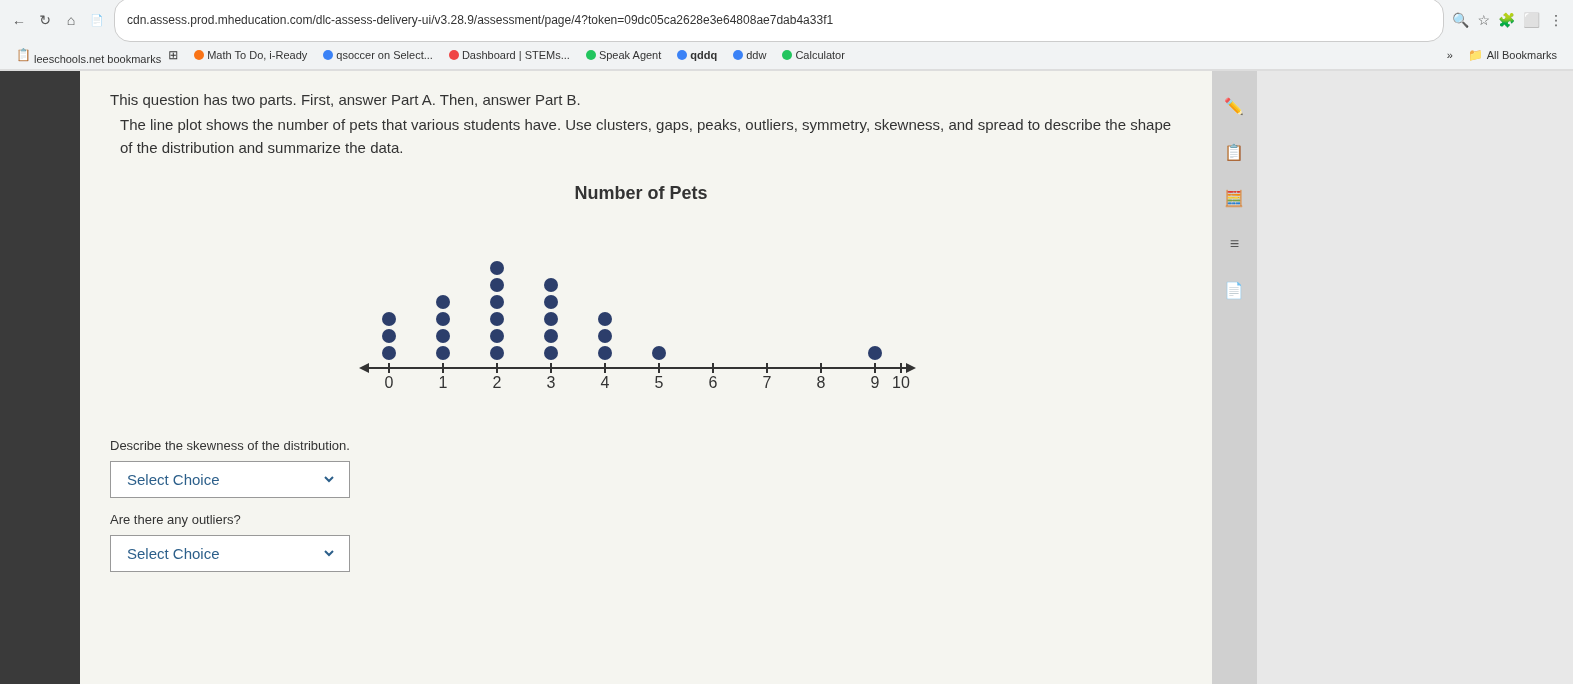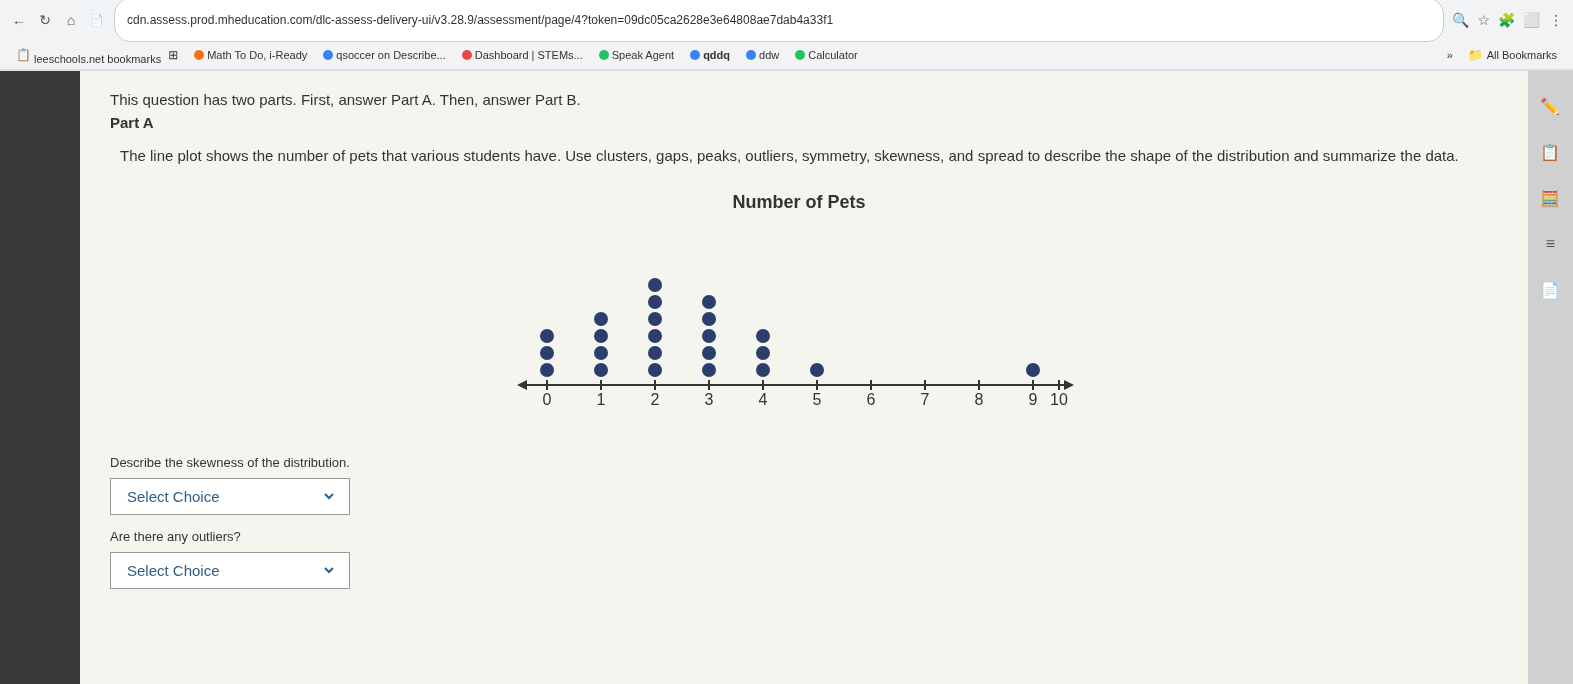--- a/index.html
+++ b/index.html
@@ -11,40 +11,40 @@
     .browser-btn { width: 18px; height: 18px; display: flex; align-items: center; justify-content: center; cursor: pointer; color: #555; font-size: 14px; }
     .address-bar { flex: 1; background: white; border: 1px solid #ccc; border-radius: 16px; padding: 8px 12px; font-size: 12px; color: #333; height: 44px; display: flex; align-items: center; }
     .toolbar-icons { display: flex; gap: 8px; align-items: center; }
     .toolbar-icon-btn { color: #555; font-size: 14px; cursor: pointer; }
 
     
     .bookmarks-bar { display: flex; align-items: center; padding: 3px 10px; gap: 4px; height: 30px; border-bottom: 1px solid #ddd; font-size: 12px; color: #333; overflow: hidden; }
     .bookmark-item { display: flex; align-items: center; gap: 3px; padding: 2px 6px; border-radius: 4px; cursor: pointer; white-space: nowrap; }
 
     
-    .main-layout { display: flex; width: 1573px; height: calc(684px - 70px); }
+    .main-layout { display: flex; width: 1257px; height: calc(684px - 70px); }
 
     
     .left-sidebar { width: 80px; background: #3a3a3a; height: 100%; }
 
     
     .content-area { flex: 1; background: #f5f5f0; overflow-y: auto; padding: 20px 40px 20px 30px; position: relative; }
 
     
     .right-sidebar { width: 45px; background: #d0d0d0; display: flex; flex-direction: column; align-items: center; padding-top: 20px; gap: 16px; }
     .right-icon { width: 30px; height: 30px; display: flex; align-items: center; justify-content: center; cursor: pointer; color: #555; font-size: 16px; }
 
     
     .question-intro { font-size: 15px; color: #333; margin-bottom: 6px; }
     .part-label { font-weight: bold; font-size: 15px; color: #333; margin-bottom: 14px; }
     .part-description { font-size: 15px; color: #333; line-height: 1.5; margin-bottom: 24px; padding-left: 10px; }
 
     
     .chart-container { display: flex; flex-direction: column; align-items: center; margin-bottom: 30px; }
-    .chart-title { font-weight: bold; font-size: 18px; color: #333; margin-bottom: 12px; }
+    .chart-title { font-weight: bold; font-size: 18px; color: #333; margin-bottom: 4px; }
     .line-plot-area { position: relative; width: 560px; height: 200px; }
 
     
     .question-section { margin-top: 10px; }
     .question-label { font-size: 13px; color: #333; margin-bottom: 8px; }
     .select-dropdown { border: 1px solid #999; background: white; padding: 8px 12px; font-size: 15px; color: #2c5f8a; cursor: pointer; width: 240px; display: flex; align-items: center; justify-content: space-between; border-radius: 0; margin-bottom: 14px; }
     .select-dropdown select { border: none; outline: none; font-size: 15px; color: #2c5f8a; background: transparent; width: 100%; cursor: pointer; }
 
     
     .chart-svg { overflow: visible; }
@@ -74,21 +74,21 @@
       <span>📋</span>
       <span style="font-size:11px;margin-top:8px;">leeschools.net bookmarks</span>
       <span style="margin-left:4px;">⊞</span>
     </div>
     <div class="bookmark-item">
       <span style="width:10px;height:10px;background:#f97316;border-radius:50%;display:inline-block;"></span>
       <span style="font-size:11px;">Math To Do, i-Ready</span>
     </div>
     <div class="bookmark-item">
       <span style="width:10px;height:10px;background:#3b82f6;border-radius:50%;display:inline-block;"></span>
-      <span style="font-size:11px;">qsoccer on Describe...</span>
+      <span style="font-size:11px;">qsoccer on Select...</span>
     </div>
     <div class="bookmark-item">
       <span style="width:10px;height:10px;background:#ef4444;border-radius:50%;display:inline-block;"></span>
       <span style="font-size:11px;">Dashboard | STEMs...</span>
     </div>
     <div class="bookmark-item">
       <span style="width:10px;height:10px;background:#22c55e;border-radius:50%;display:inline-block;"></span>
       <span style="font-size:11px;">Speak Agent</span>
     </div>
     <div class="bookmark-item">
@@ -113,21 +113,20 @@
     </div>
   </div>
 </div>
 
 <div class="main-layout">
 
   <div class="left-sidebar"></div>
 
   <div class="content-area">
     <p class="question-intro">This question has two parts. First, answer Part A. Then, answer Part B.</p>
-    <p class="part-label">Part A</p>
     <p class="part-description">The line plot shows the number of pets that various students have. Use clusters, gaps, peaks, outliers, symmetry, skewness, and spread to describe the shape of the distribution and summarize the data.</p>
 
     <div class="chart-container">
       <div class="chart-title">Number of Pets</div>
       <div class="line-plot-area">
         <svg class="chart-svg" width="560" height="200">
 
           <circle cx="28" cy="145" r="7" fill="#2c3e6b"></circle>
           <circle cx="28" cy="128" r="7" fill="#2c3e6b"></circle>
           <circle cx="28" cy="111" r="7" fill="#2c3e6b"></circle>

